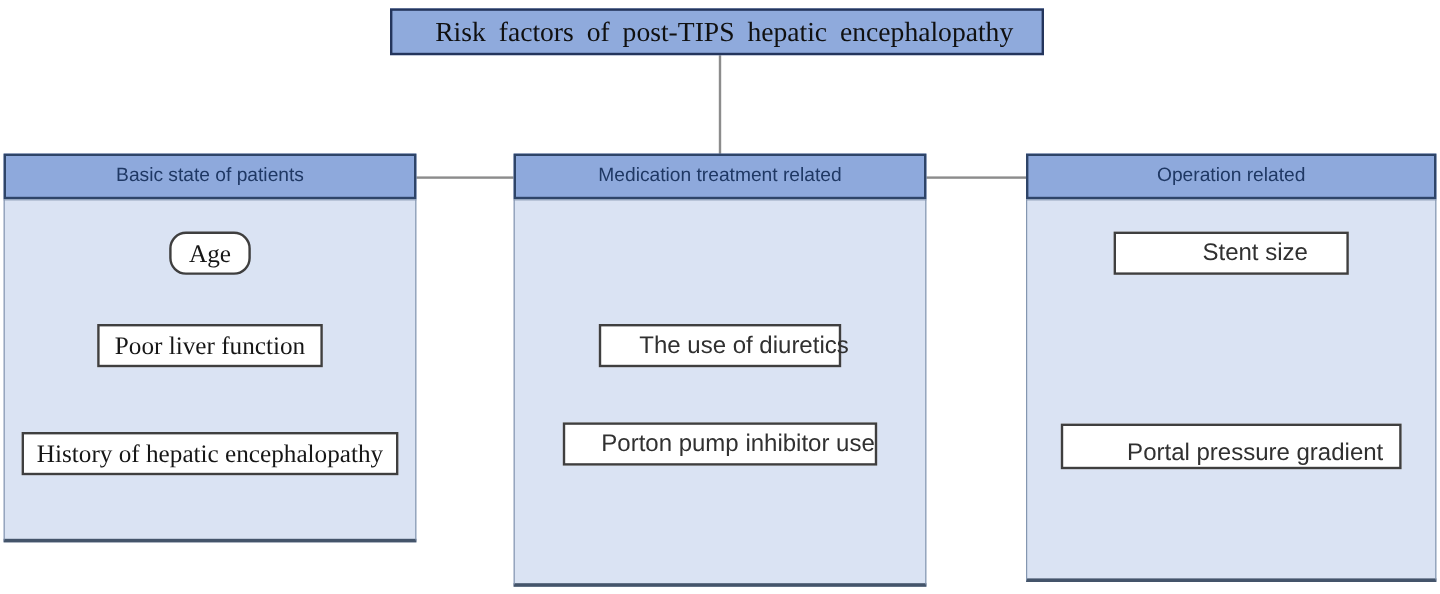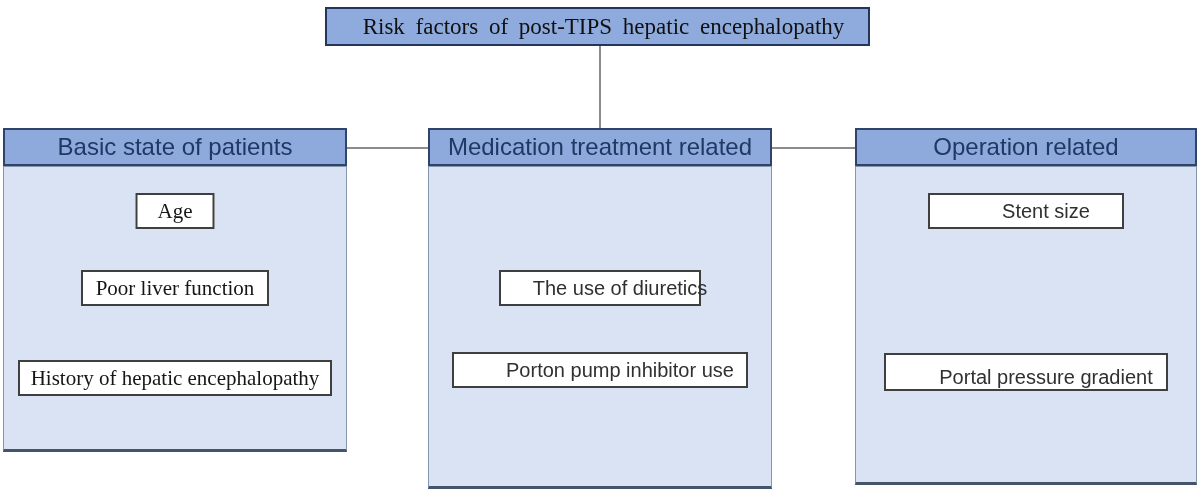--- a/index.html
+++ b/index.html
@@ -20,21 +20,21 @@
 
   .column{position:absolute;box-sizing:border-box;}
   #col-basic{left:3px;top:128px;width:344px;height:362px;}
   #col-medication{left:428px;top:128px;width:344px;height:361px;}
   #col-operation{left:855px;top:128px;width:342px;height:357px;}
 
   .col-header{
     position:absolute;left:0;right:0;top:0;height:38px;
     background:#8EA9DC;border:2px solid #2E4468;box-sizing:border-box;
     display:flex;align-items:center;justify-content:center;
-    font-family:"Liberation Sans",sans-serif;font-size:24px;color:#1F3864;
+    font-family:"Liberation Sans",sans-serif;font-size:16px;color:#1F3864;
     white-space:nowrap;
   }
   .col-body{
     position:absolute;left:0;right:0;
     background:#DAE3F3;border:1px solid #8496B0;border-bottom:3px solid #44546A;
     box-sizing:border-box;
   }
   #col-basic .col-body{top:38px;height:286px;}
   #col-medication .col-body{top:38px;height:323px;}
   #col-operation .col-body{top:38px;height:319px;}
@@ -43,28 +43,28 @@
     position:absolute;height:36px;background:#ffffff;
     border:2px solid #3f3f3f;box-sizing:border-box;
     display:flex;align-items:center;justify-content:center;
     white-space:nowrap;
   }
   .serif-item{font-family:"Liberation Serif",serif;font-size:21px;color:#161616;}
   .sans-item{font-family:"Liberation Sans",sans-serif;font-size:20px;color:#303030;padding-left:40px;}
   .centered{left:50%;transform:translateX(-50%);}
 
   
-  #item-age{top:65px;width:79px;}
+  #item-age{top:65px;width:68px;border-radius:14px;}
   #item-liver{top:142px;width:188px;}
   #item-history{top:232px;width:314px;font-family:Liberation Serif, serif;}
   #item-nutrition{left:0;right:0;top:324px;height:38px;border:2px solid #3f3f3f;}
 
   
   #item-diuretics{top:142px;width:202px;}
-  #item-ppi{top:224px;width:296px;}
+  #item-ppi{top:224px;width:262px;justify-content:flex-end;}
 
   
   #item-stent{top:65px;width:196px;}
   #item-puncture{top:144px;width:196px;height:38px;}
   #item-portal{top:225px;width:284px;height:38px;align-items:flex-end;}
 </style>
 </head>
 <body>
 
 <div id="canvas">

